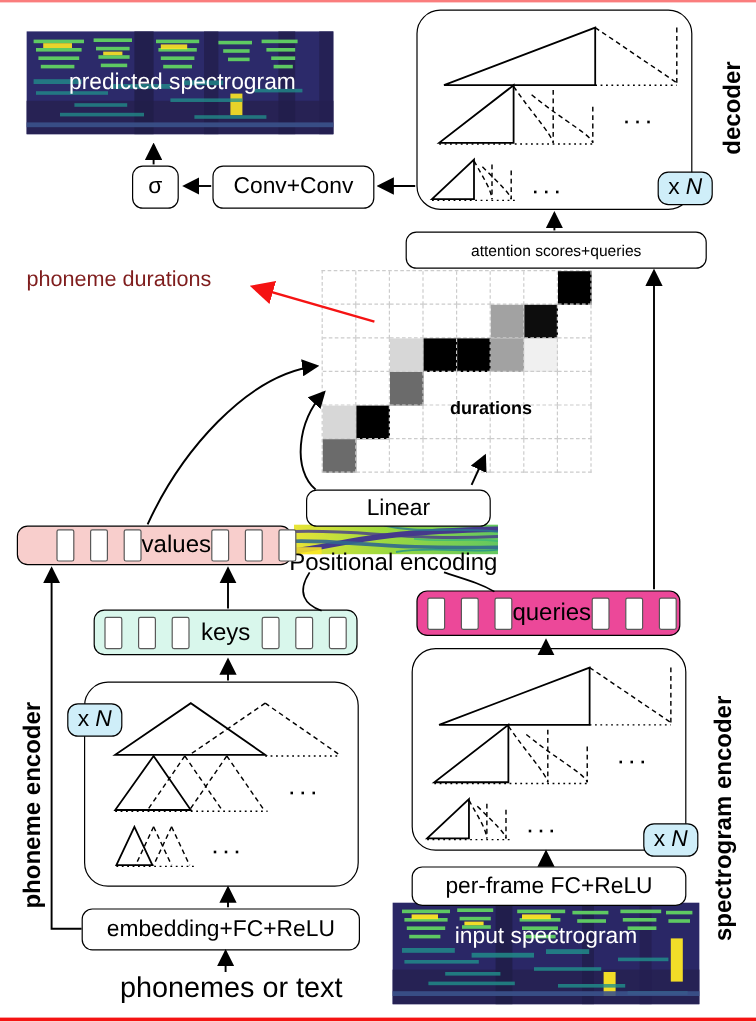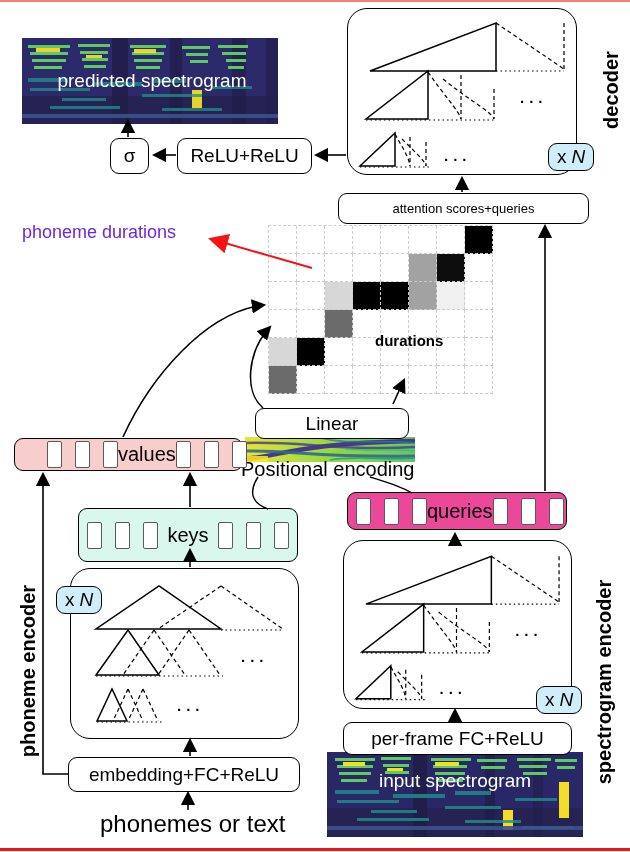--- a/index.html
+++ b/index.html
@@ -18,38 +18,38 @@
   .slotbox{position:absolute;border:1.5px solid #000;border-radius:9px;display:flex;
            align-items:center;padding:0 8px;z-index:2;box-sizing:border-box;}
   .slotgrp{display:flex;gap:13px;}
   .slot{width:13px;height:25px;background:#fff;border:1.5px solid #595959;border-radius:2px;}
   .slotlabel{flex:1;text-align:center;font-size:20px;}
   .agrid{position:absolute;left:268px;top:225px;display:grid;
          grid-template-columns:repeat(8,28px);grid-template-rows:repeat(6,28px);
          border-left:1px dashed #ccc;border-top:1px dashed #ccc;z-index:1;}
   .acell{box-sizing:border-box;border-right:1px dashed #ccc;border-bottom:1px dashed #ccc;}
   .att-label{position:absolute;font-weight:700;font-size:15px;z-index:2;}
-  .red-label{position:absolute;color:#6d28d9;font-size:18px;white-space:nowrap;z-index:2;}
+  .red-label{position:absolute;color:#7f1d1d;font-size:18px;white-space:nowrap;z-index:2;}
   .spec{position:absolute;z-index:1;}
   .spec svg{display:block;}
   .spec-text{position:absolute;inset:0;display:flex;align-items:center;justify-content:center;
              color:#fff;font-size:19px;z-index:2;}
   .plain-label{position:absolute;font-size:24px;white-space:nowrap;z-index:2;}
   #connectors{position:absolute;inset:0;z-index:4;pointer-events:none;}
   .cascade text{font-size:15px;font-weight:700;fill:#000;}
 </style>
 </head>
 <body>
 
 <div id="fig">
 
   <div class="hline" style="top:0;height:2px;opacity:.55;"></div>
   <div class="hline" style="top:848px;height:3px;"></div>
 
-  <div class="spec" style="left:22px;top:38px;width:260px;height:86px;">
+  <div class="spec" style="left:22px;top:26px;width:260px;height:86px;">
     <svg width="256" height="86" viewBox="0 0 256 86">
       <rect width="256" height="86" fill="#2c2a6a"></rect>
       <rect y="58" width="256" height="28" fill="#272254"></rect>
       <rect x="90" width="16" height="86" fill="#211d49" opacity=".85"></rect>
       <rect x="148" width="12" height="86" fill="#211d49" opacity=".7"></rect>
       <rect x="210" width="14" height="86" fill="#211d49" opacity=".75"></rect>
       <rect x="244" width="12" height="86" fill="#241f50" opacity=".8"></rect>
       <g fill="#5ec962">
         <rect x="6" y="7" width="42" height="3"></rect>
           <rect x="56" y="6" width="32" height="3"></rect>
@@ -90,21 +90,21 @@
       </g>
       <rect y="76" width="256" height="4" fill="#3b528b" opacity=".9"></rect>
     </svg>
     <div class="spec-text">predicted spectrogram</div>
   </div>
 
   <div class="node" style="left:110px;top:138px;width:37px;height:34px;">
     <span>σ</span>
   </div>
   <div class="node" style="left:177px;top:138px;width:133px;height:34px;">
-    <span>ReLU+ReLU</span>
+    <span>Conv+Conv</span>
   </div>
 
   <div class="container-box" style="left:347px;top:8px;width:228px;height:165px;">
     <svg class="cascade" viewBox="0 0 228 165">
       <g stroke="#000" stroke-width="1.5" fill="none">
         <path d="M12,157 L47,157 L47,124 Z"></path>
         <path d="M18,110 L80,110 L80,62 Z"></path>
         <path d="M22,62 L148,62 L148,14 Z"></path>
       </g>
       <g stroke="#000" stroke-width="1.2" fill="none" stroke-dasharray="4 3">
@@ -223,21 +223,21 @@
         <div class="slot"></div>
         <div class="slot"></div>
       </div>
       <div class="slotlabel">values</div>
       <div class="slotgrp">
         <div class="slot"></div>
         <div class="slot"></div>
         <div class="slot"></div>
       </div>
     </div>
-  <div class="slotbox" style="left: 78px; top: 508px; width: 220px; height: 54px; background: rgb(217, 247, 236);">
+  <div class="slotbox" style="left: 78px; top: 508px; width: 220px; height: 38px; background: rgb(217, 247, 236);">
       <div class="slotgrp">
         <div class="slot"></div>
         <div class="slot"></div>
         <div class="slot"></div>
       </div>
       <div class="slotlabel">keys</div>
       <div class="slotgrp">
         <div class="slot"></div>
         <div class="slot"></div>
         <div class="slot"></div>

